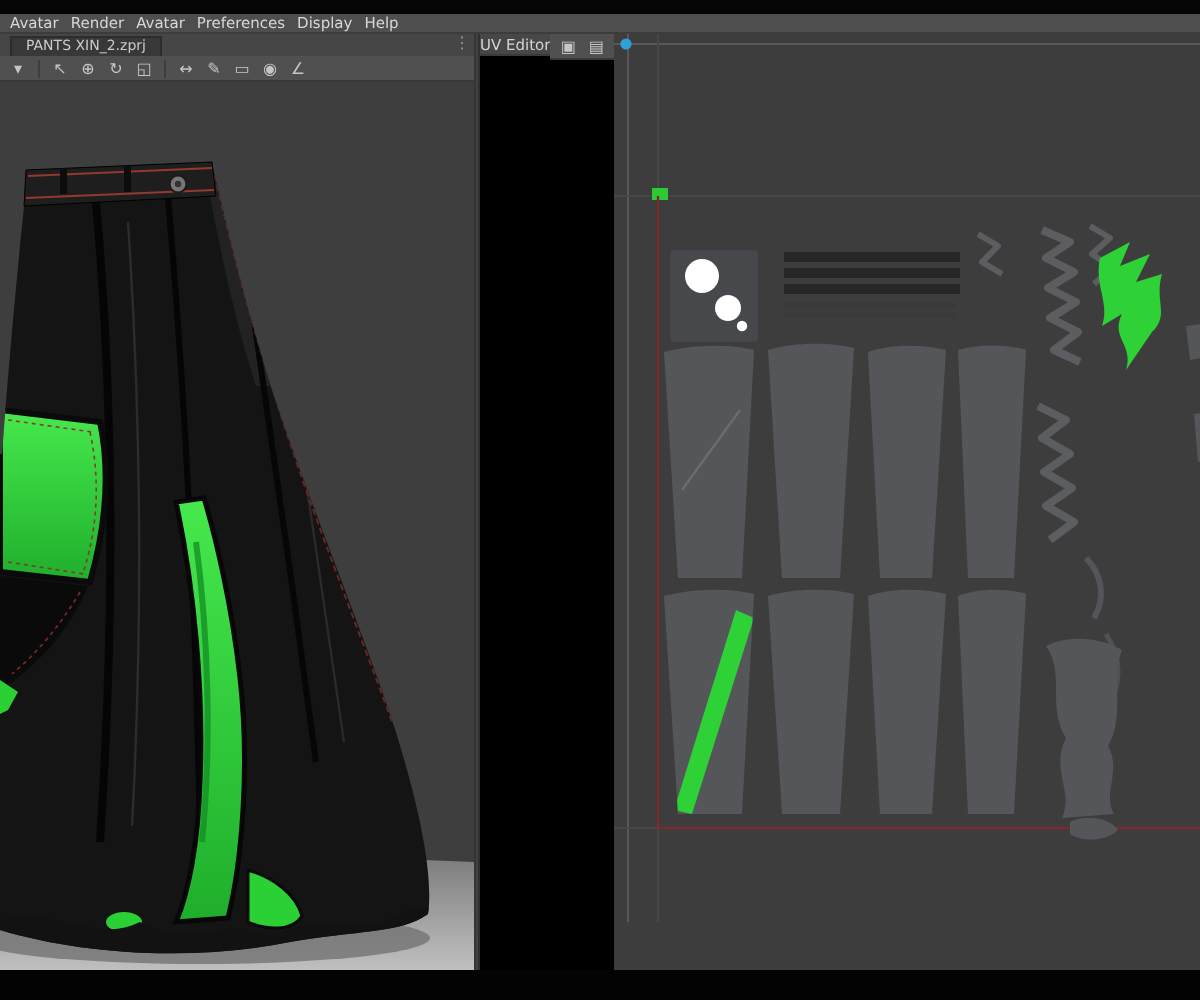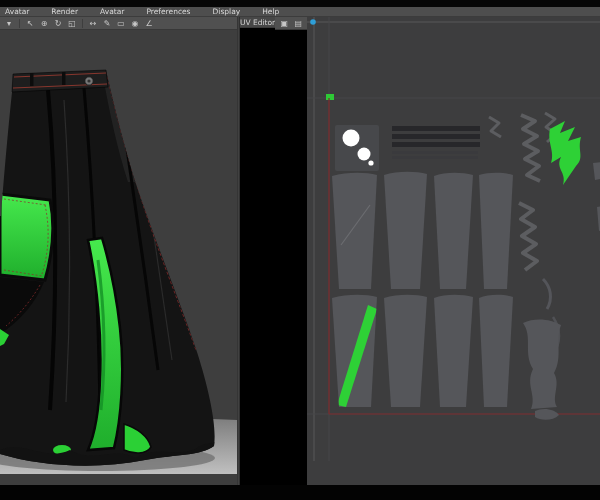--- a/index.html
+++ b/index.html
@@ -2,21 +2,21 @@
 <html><head>
 <meta charset="utf-8">
 <style>
   * { margin:0; padding:0; box-sizing:border-box; }
   html,body { width:600px; height:500px; overflow:hidden; background:#000;
               font-family:"DejaVu Sans","Liberation Sans",sans-serif; }
   .app { position:relative; width:600px; height:500px; background:#000; }
 
   .top-strip { height:7px; background:#060606; }
   .menubar { height:10px; background:#4e4e4e; border-bottom:1px solid #3c3c3c;
-             display:flex; align-items:center; gap:22px; padding-left:5px; }
+             display:flex; align-items:center; gap:6px; padding-left:5px; }
   .menu-item { font-size:7.5px; color:#d8d8d8; line-height:10px; cursor:default; }
 
   .main { display:flex; height:468px; }
 
   .left-pane { width:237px; display:flex; flex-direction:column; background:#464646; }
   .tab-row { height:11px; background:#464646; display:flex; align-items:flex-end; position:relative; }
   .tab { height:10px; background:#383838; color:#cccccc; font-size:7px; line-height:9px;
          padding:0 7px; margin-left:5px; border:1px solid #2d2d2d; border-bottom:none;
          white-space:nowrap; }
   .panel-handle { position:absolute; right:2px; top:0; color:#9a9a9a; font-size:8px; line-height:10px; }
@@ -53,20 +53,24 @@
     <span class="menu-item">Render</span>
     <span class="menu-item">Avatar</span>
     <span class="menu-item">Preferences</span>
     <span class="menu-item">Display</span>
     <span class="menu-item">Help</span>
   </div>
 
   <div class="main">
 
     <div class="left-pane">
+      <div class="tab-row">
+        <div class="tab">PANTS XIN_2.zprj</div>
+        <span class="panel-handle">⋮</span>
+      </div>
       <div class="toolbar">
         <span class="icon">▾</span>
         <span class="tsep"></span>
         <span class="icon">↖</span>
         <span class="icon">⊕</span>
         <span class="icon">↻</span>
         <span class="icon">◱</span>
         <span class="tsep"></span>
         <span class="icon">↔</span>
         <span class="icon">✎</span>

